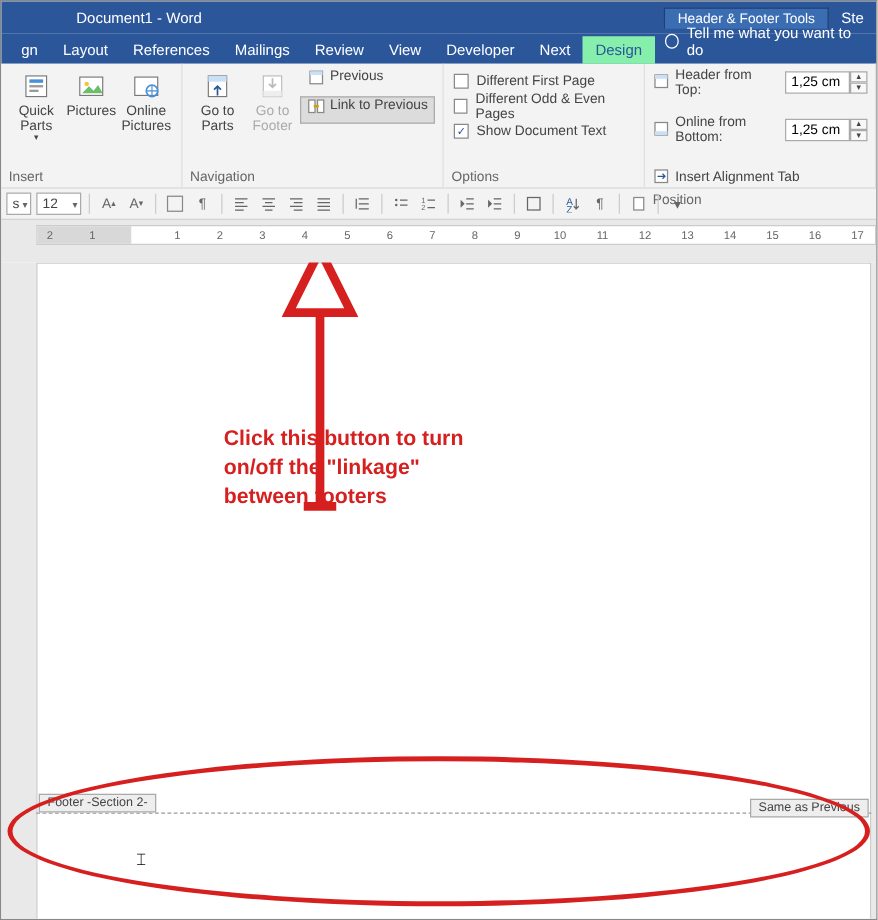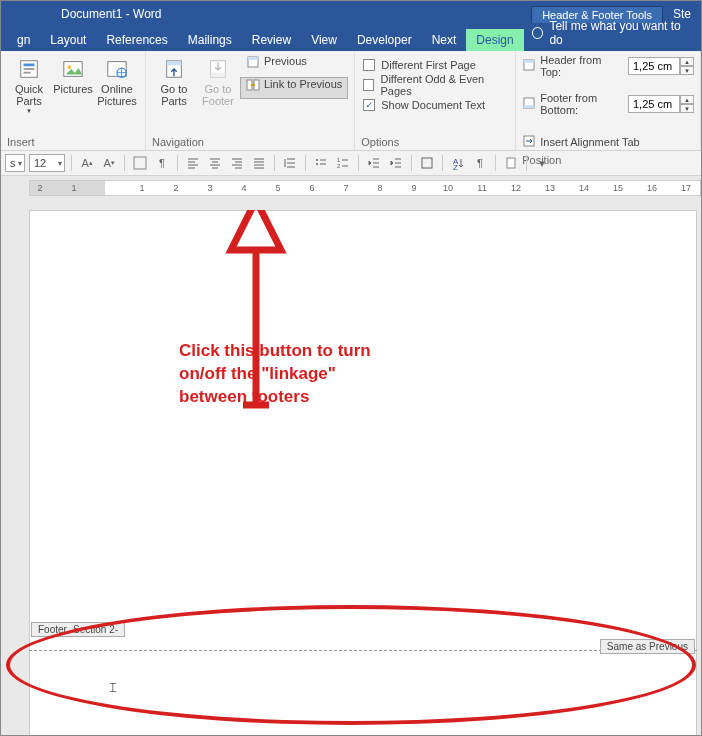--- a/index.html
+++ b/index.html
@@ -207,21 +207,21 @@
                 <div>▴</div>
                 <div>▾</div>
               </div>
           </div>
         </div>
         <div class="posrow">
           <span class="sico"><svg width="14" height="14" viewBox="0 0 14 14">
                 <rect x="2" y="2" width="10" height="10" fill="#fff" stroke="#888"></rect>
                 <rect x="2" y="9" width="10" height="3" fill="#c9e0f7"></rect>
               </svg></span>
-          <span>Footer from Bottom:</span>
+          <span>Online from Bottom:</span>
           <div class="spin">
             <input value="1,25 cm" style="">
             <div class="ar">
                 <div>▴</div>
                 <div>▾</div>
               </div>
           </div>
         </div>
         <div class="posrow">
           <span class="sico"><svg width="14" height="14" viewBox="0 0 14 14">
@@ -357,21 +357,21 @@
         <span class="num" style="left: 622px;">16</span>
         <span class="num" style="left: 656px;">17</span>
       </div>
   </div>
 </div>
 
 <div class="pagearea">
   <div class="page"></div>
 
   <div class="footer-dash" style="top:440px;"></div>
-  <div class="footer-tag" style="left:30px; top:412px;">Footer -Section 2-</div>
+  <div class="footer-tag" style="left:30px; top:425px;">Footer -Section 2-</div>
   <div class="footer-tag" style="right:6px; top:429px;">Same as Previous</div>
   <div class="cursor" style="left:108px; top:470px;">⌶</div>
 
   <svg class="arrow-svg" style="left:215px; top:-30px;" width="80" height="230">
     <path d="M40 225 L40 70 L15 70 L40 20 L65 70 L40 70" fill="none" stroke="#d62020" stroke-width="7" stroke-linejoin="miter"></path>
     <path d="M27 225 L53 225" stroke="#d62020" stroke-width="7"></path>
   </svg>
 
   <div class="annot" style="left:178px; top:130px;">
     <div>Click this button to turn</div>

